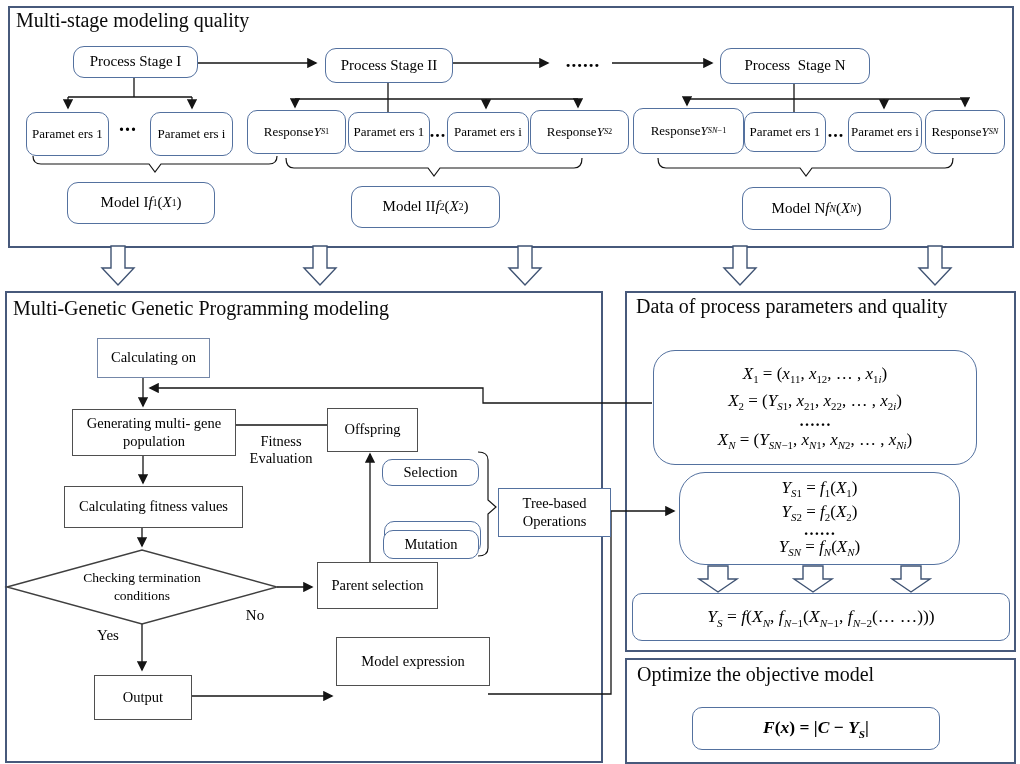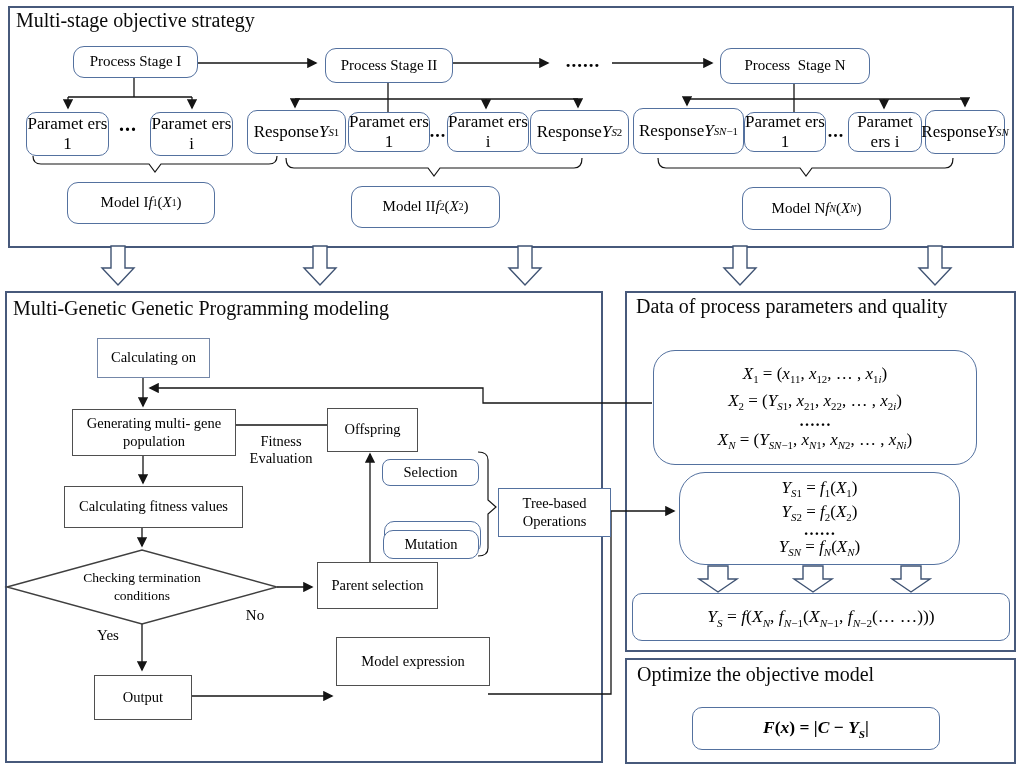--- a/index.html
+++ b/index.html
@@ -7,21 +7,21 @@
          font-family:"Liberation Serif","DejaVu Serif",serif;color:#000;}
   .overlay{position:absolute;left:0;top:0;z-index:1;pointer-events:none;}
   .panel{position:absolute;border:2px solid #47597b;background:transparent;z-index:0;}
   .ptitle{position:absolute;z-index:3;font-size:20px;color:#0a0a0a;white-space:nowrap;}
   .box{position:absolute;z-index:2;display:flex;align-items:center;justify-content:center;
        text-align:center;background:#fff;line-height:1.18;}
   .rect-blue{border:1.6px solid #54719f;}
   .rect-lblue{border:1.4px solid #7487a8;}
   .rect-gray{border:1.5px solid #4f4f4f;}
   .round{border:1.5px solid #54719f;border-radius:10px;}
-  .f13{font-size:17px;}
+  .f13{font-size:13px;}
   .f14{font-size:14.5px;}
   .f15{font-size:15px;border-radius:11px;}
   .lbl{position:absolute;z-index:3;text-align:center;line-height:1.2;}
   .dots{position:absolute;z-index:3;font-weight:bold;letter-spacing:1px;text-align:center;}
   .dmtext{position:absolute;z-index:3;display:flex;align-items:center;justify-content:center;
           text-align:center;font-size:13.5px;line-height:1.3;}
   .eqbox{position:absolute;z-index:2;border:1.6px solid #54719f;background:#fff;
          display:flex;flex-direction:column;align-items:center;justify-content:center;}
   .eqline{font-size:17px;line-height:1.5;text-align:center;}
   .dotline{font-size:16px;line-height:0.75;font-weight:bold;text-align:center;}
@@ -89,21 +89,21 @@
       <path d="M518,246 L532,246 L532,268 L541,268 L525,285 L509,268 L518,268 Z"></path>
       <path d="M733,246 L747,246 L747,268 L756,268 L740,285 L724,268 L733,268 Z"></path>
       <path d="M928,246 L942,246 L942,268 L951,268 L935,285 L919,268 L928,268 Z"></path>
 
       <path d="M708,566 L728,566 L728,579 L737,579 L718,592 L699,579 L708,579 Z"></path>
       <path d="M803,566 L823,566 L823,579 L832,579 L813,592 L794,579 L803,579 Z"></path>
       <path d="M901,566 L921,566 L921,579 L930,579 L911,592 L892,579 L901,579 Z"></path>
     </g>
   </svg>
 
-  <div class="ptitle" style="left:16px;top:9px;">Multi-stage objective strategy</div>
+  <div class="ptitle" style="left:16px;top:9px;">Multi-stage modeling quality</div>
 
   <div class="box rect-blue f15" style="left:73px;top:46px;width:123px;height:30px;">Process Stage I</div>
   <div class="box rect-blue f15" style="left:325px;top:48px;width:126px;height:33px;">Process Stage II</div>
   <div class="box rect-blue f15" style="left:720px;top:48px;width:148px;height:34px;">Process&nbsp; Stage N</div>
   <div class="dots" style="left:552px;top:50px;width:62px;font-size:19px;">......</div>
 
   <div class="box round f13" style="left:26px;top:112px;width:81px;height:42px;">Paramet ers 1</div>
   <div class="dots" style="left:106px;top:113px;width:44px;font-size:20px;">...</div>
   <div class="box round f13" style="left:150px;top:112px;width:81px;height:42px;">Paramet ers i</div>
 
@@ -128,21 +128,21 @@
   <div class="box rect-lblue f14" style="left:97px;top:338px;width:95px;height:38px;padding:0 8px;">Calculating on</div>
   <div class="box rect-gray f14" style="left:72px;top:409px;width:142px;height:45px;padding:0 10px;">Generating multi- gene population</div>
   <div class="box rect-gray f14" style="left:64px;top:486px;width:157px;height:40px;padding:0 10px;">Calculating fitness values</div>
   <div class="dmtext" style="left:77px;top:557px;width:130px;height:60px;">Checking termination conditions</div>
 
   <div class="lbl f14" style="left:236px;top:433px;width:90px;">Fitness Evaluation</div>
   <div class="lbl f15" style="left:238px;top:606px;width:34px;">No</div>
   <div class="lbl f15" style="left:88px;top:626px;width:40px;">Yes</div>
 
   <div class="box rect-gray f14" style="left:327px;top:408px;width:89px;height:42px;">Offspring</div>
-  <div class="box round f14" style="left:382px;top:459px;width:95px;height:25px;border-radius:8px;">Selection</div>
+  <div class="box round f14" style="left:382px;top:459px;width:95px;height:25px;">Selection</div>
   <div class="box round f14" style="left:384px;top:489px;width:95px;height:31px;margin-top:32px;">Crossover</div>
   <div class="box round f14" style="left:383px;top:530px;width:94px;height:27px;">Mutation</div>
   <div class="box rect-blue f14" style="left:498px;top:488px;width:99px;height:47px;padding:0 6px;">Tree-based Operations</div>
   <div class="box rect-gray f14" style="left:317px;top:562px;width:107px;height:45px;padding:0 6px;">Parent selection</div>
   <div class="box rect-gray f14" style="left:94px;top:675px;width:96px;height:43px;">Output</div>
   <div class="box rect-gray f14" style="left:336px;top:637px;width:152px;height:47px;">Model expression</div>
 
   <div class="ptitle" style="left:636px;top:295px;">Data of process parameters and quality</div>
 
   <div class="eqbox" style="left:653px;top:350px;width:322px;height:113px;border-radius:22px;">

